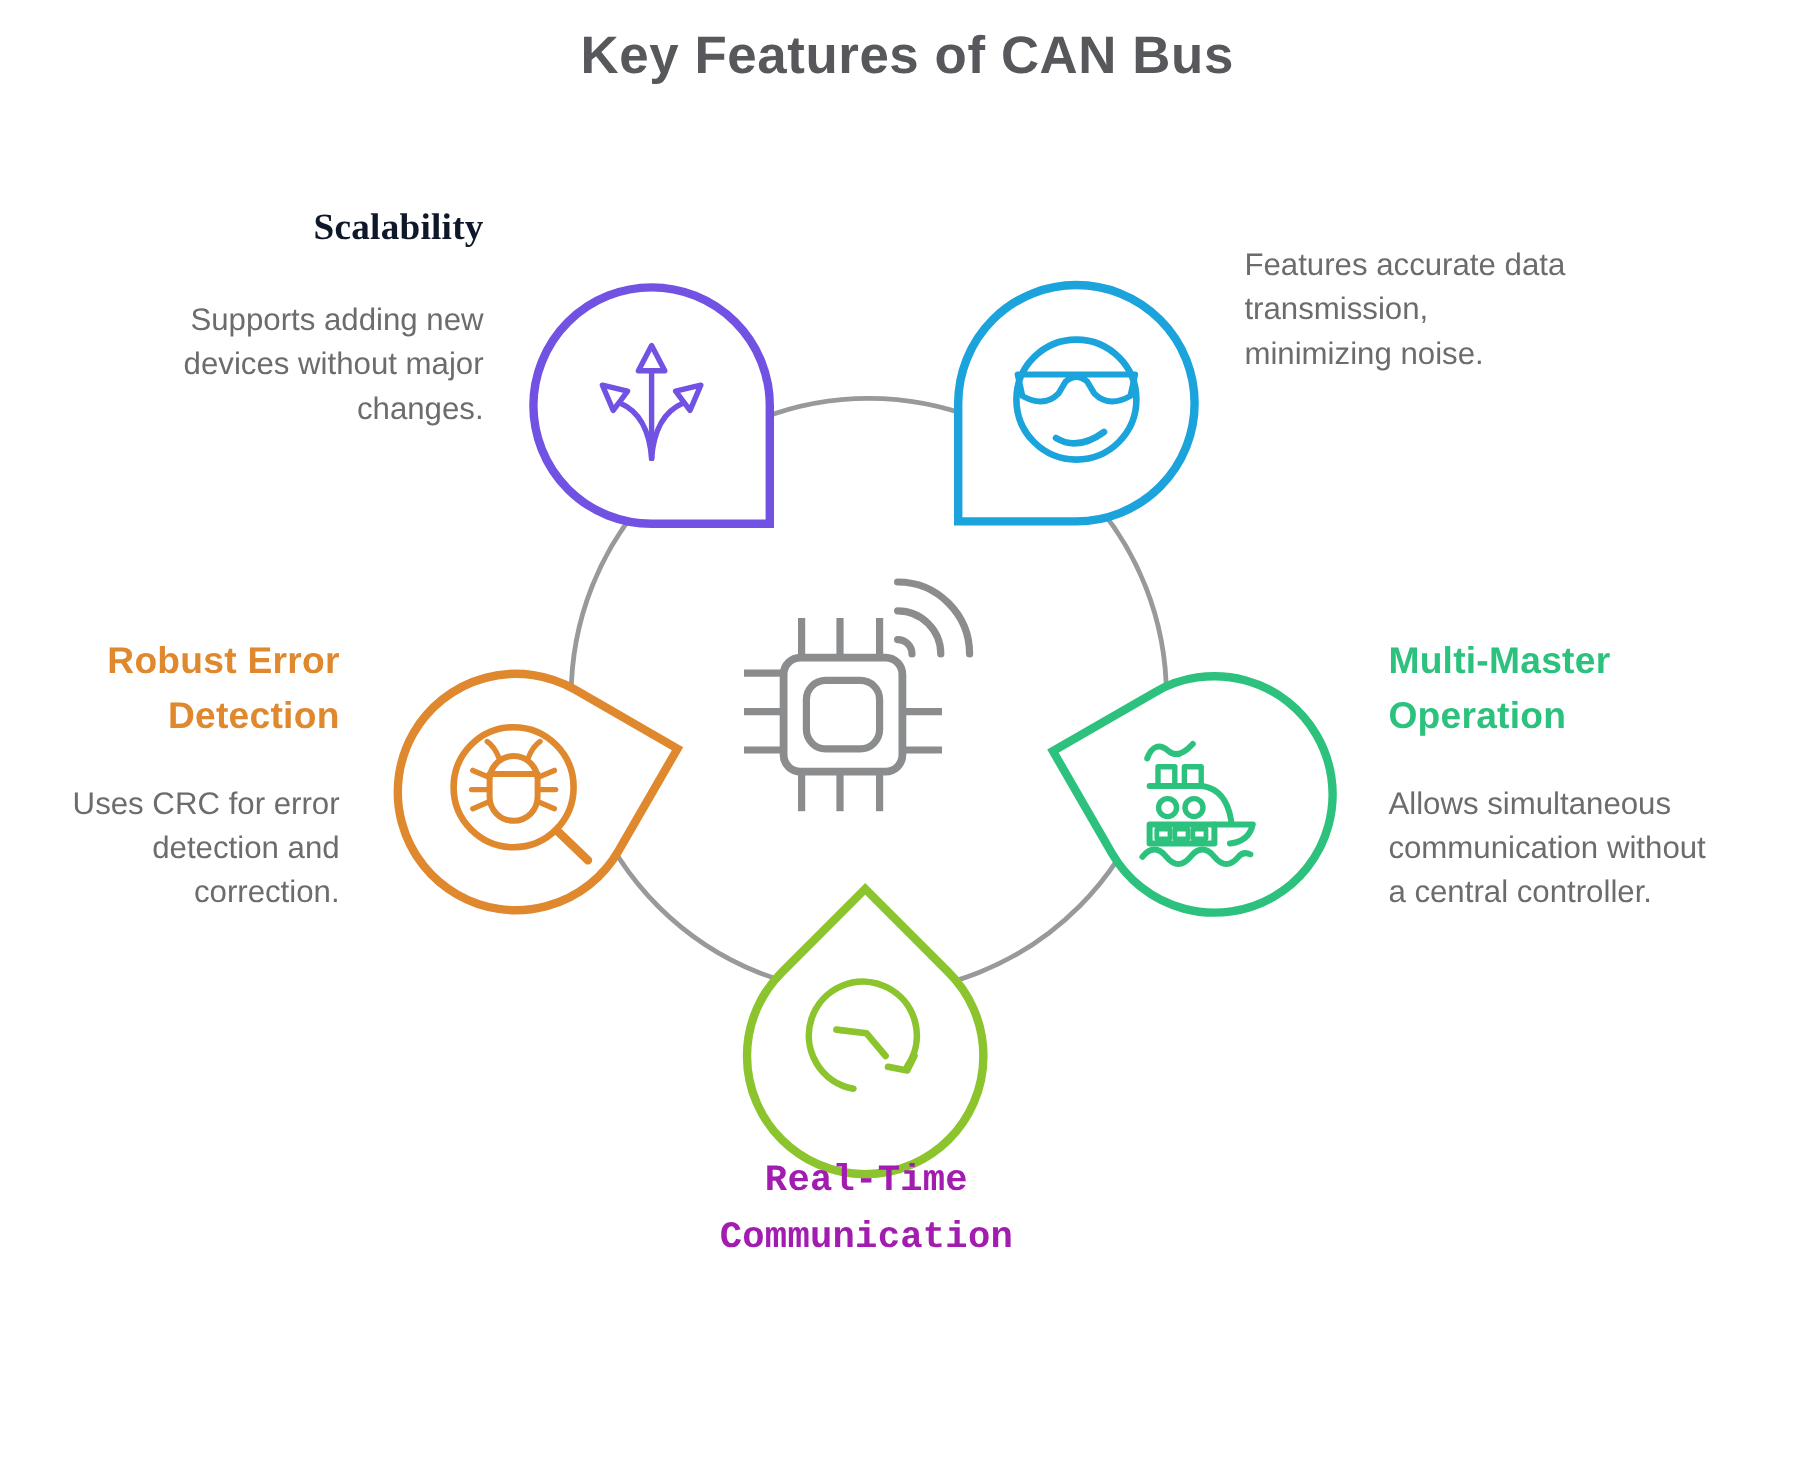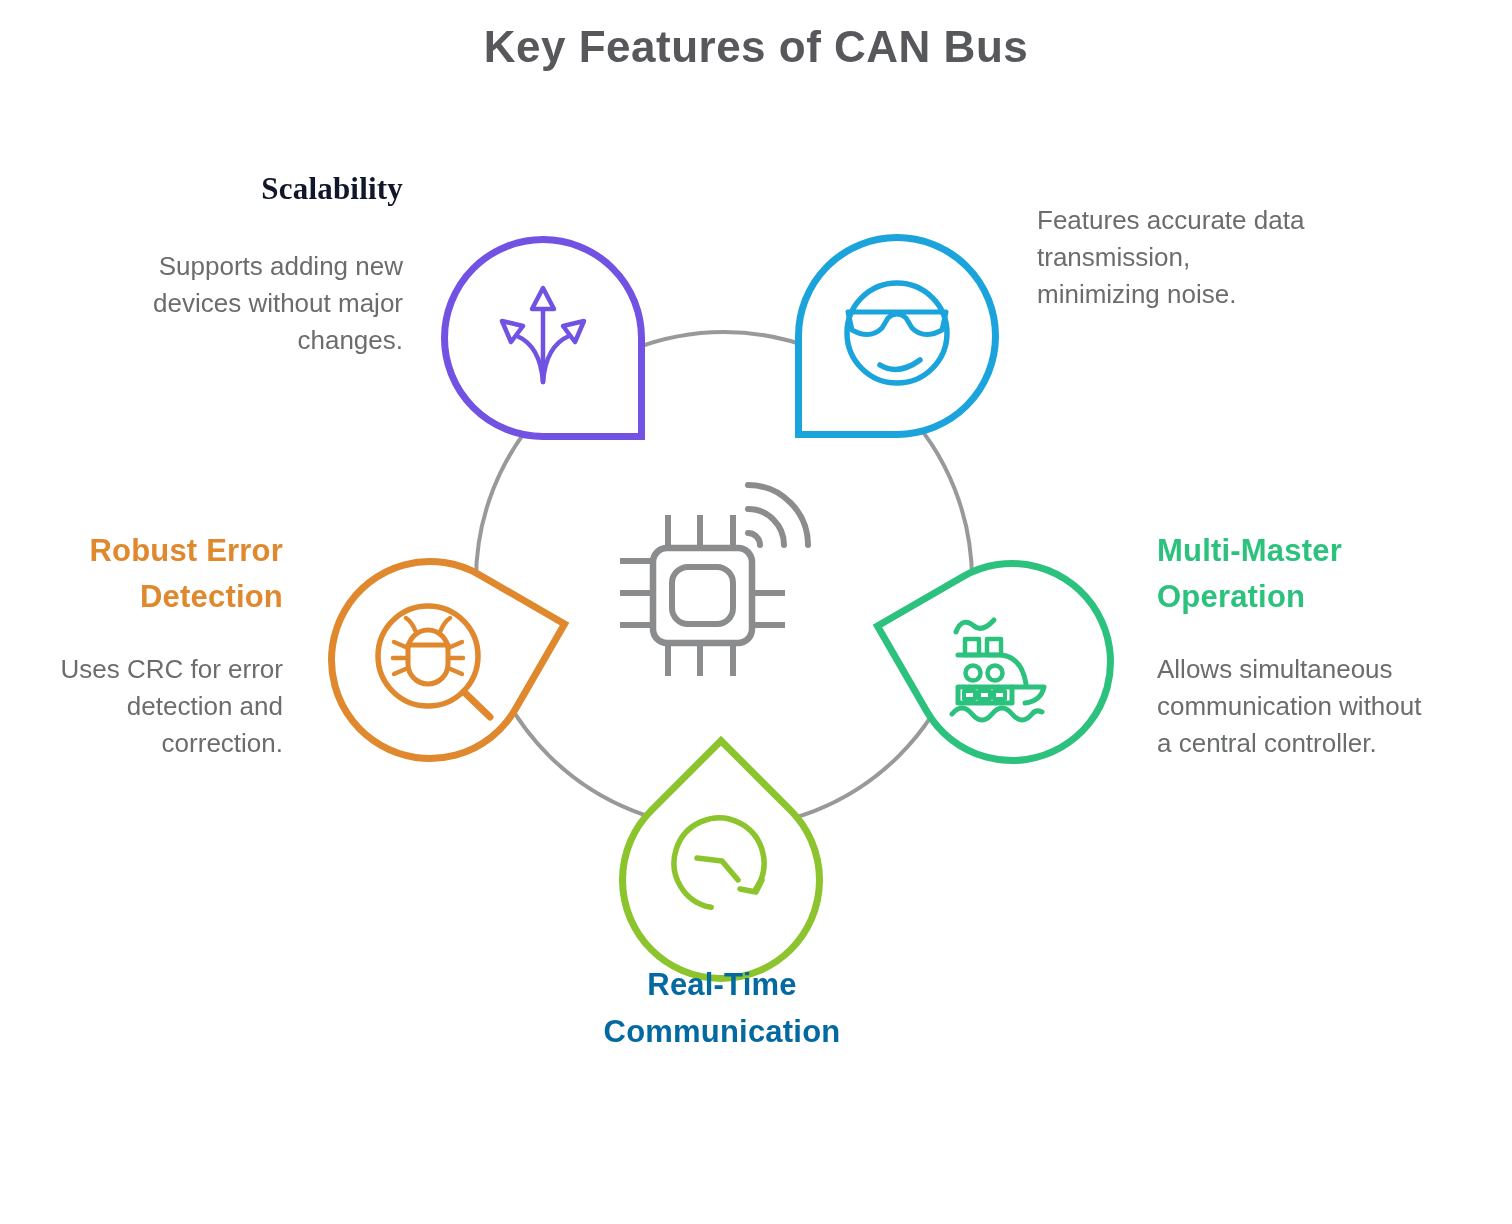--- a/index.html
+++ b/index.html
@@ -33,21 +33,21 @@
   .tb-scalability .h{color:#0f172a;font-family:Liberation Serif, serif;}
   .tb-reliability{top:166px;left:1037px;text-align:left;}
   .tb-reliability .h{color:#1BA3DC;}
   .tb-error{top:528px;right:1229px;text-align:right;}
   .tb-error .h{color:#E0882D;}
   .tb-error .d{margin-top:31px;}
   .tb-multimaster{top:528px;left:1157px;text-align:left;}
   .tb-multimaster .h{color:#2CC27E;}
   .tb-multimaster .d{margin-top:31px;}
   .tb-realtime{top:961px;left:472px;width:500px;text-align:center;}
-  .tb-realtime .h{color:#0369a1;line-height:47px;}
+  .tb-realtime .h{color:#a21caf;line-height:47px;font-family:Liberation Mono, monospace;}
   .tb-realtime .d{margin-top:29px;}
 </style>
 </head>
 <body>
 
 <div class="canvas">
 
   <div class="diagram-title">Key Features of CAN Bus</div>
 
   <div class="ring"></div>

